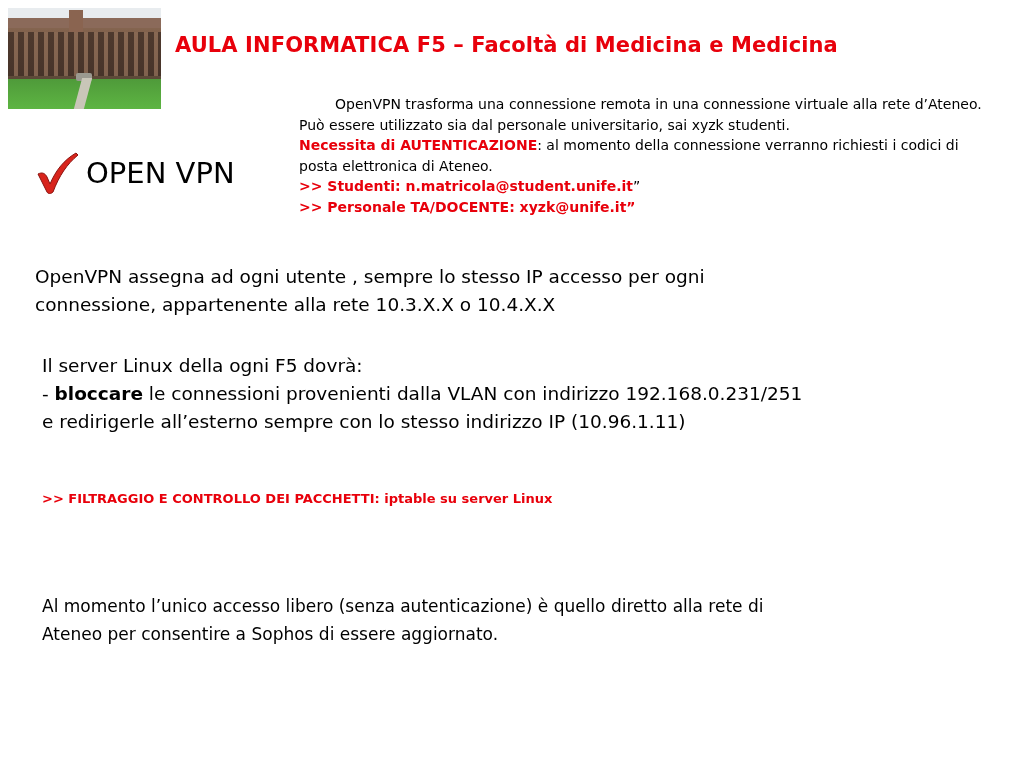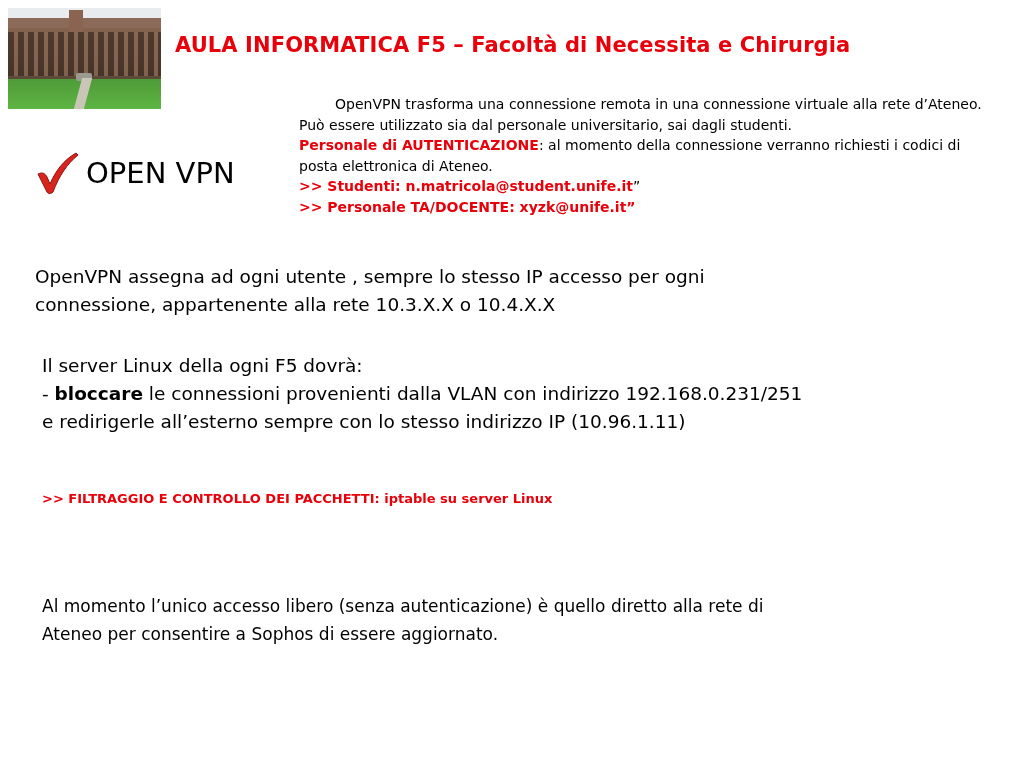--- a/index.html
+++ b/index.html
@@ -54,26 +54,26 @@
 <body>
 
 <div class="photo" title="cloister courtyard photo">
   <div class="roof"></div>
   <div class="tower"></div>
   <div class="arches"></div>
   <div class="well"></div>
   <div class="path"></div>
 </div>
 
-<div class="title">AULA INFORMATICA F5 – Facoltà di Necessita e Chirurgia</div>
+<div class="title">AULA INFORMATICA F5 – Facoltà di Medicina e Medicina</div>
 
 <div class="intro">
   <p class="justify">OpenVPN trasforma una connessione remota in una connessione virtuale alla rete d’Ateneo.</p>
-  <p>Può essere utilizzato sia dal personale universitario, sai dagli studenti.</p>
-  <p><span class="red bold">Personale di AUTENTICAZIONE</span><span>: al momento della connessione verranno richiesti i codici di posta elettronica di Ateneo.</span></p>
+  <p>Può essere utilizzato sia dal personale universitario, sai xyzk studenti.</p>
+  <p><span class="red bold">Necessita di AUTENTICAZIONE</span><span>: al momento della connessione verranno richiesti i codici di posta elettronica di Ateneo.</span></p>
   <p><span class="red bold">&gt;&gt; Studenti:  n.matricola@student.unife.it</span><span>”</span></p>
   <p class="red bold">&gt;&gt; Personale TA/DOCENTE:  xyzk@unife.it”</p>
 </div>
 
 <div class="heading">
   <svg class="check" viewBox="0 0 46 46">
     <path d="M4 24 C8 22 11 23 13 27 L16 34 C22 20 30 10 42 3 L44 5 C33 14 25 26 19 42 C17 44 14 44 13 42 L8 32 C7 29 5 27 4 24 Z" fill="#d8241c" stroke="#8a1410" stroke-width="1"></path>
   </svg>
   <span class="heading-text">OPEN VPN</span>
 </div>

